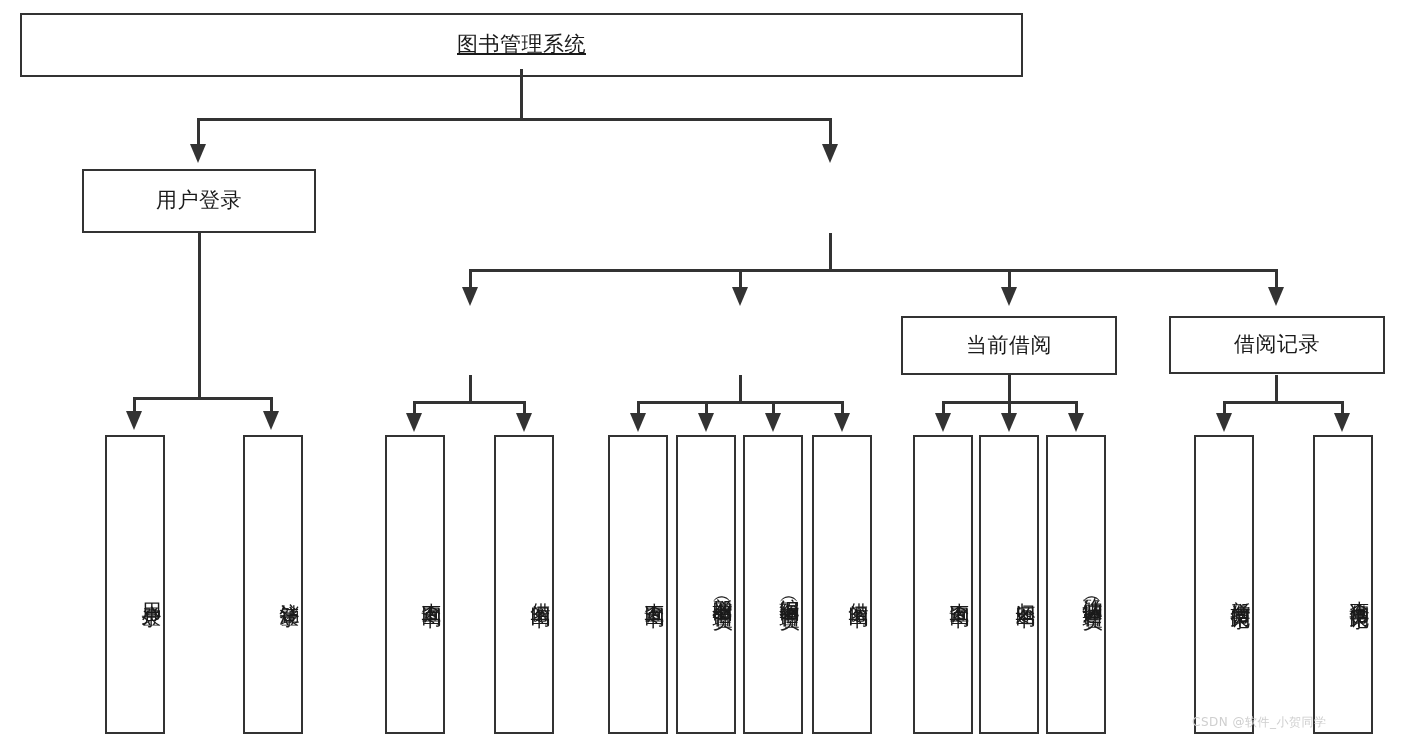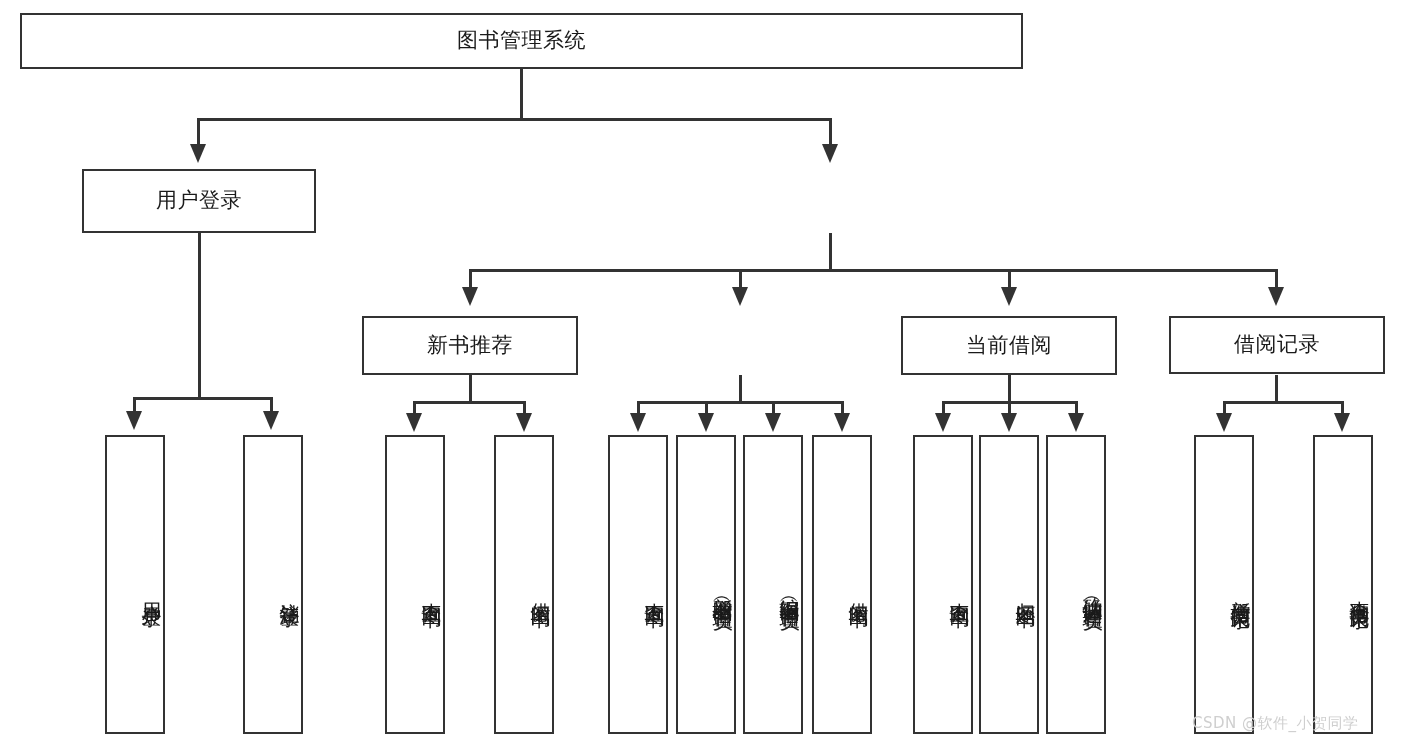--- a/index.html
+++ b/index.html
@@ -57,31 +57,31 @@
     position: absolute;
     width: 0;
     height: 0;
     border-left: 8px solid transparent;
     border-right: 8px solid transparent;
     border-top: 19px solid #333333;
   }
   .watermark {
     position: absolute;
     color: #cfcfcf;
-    font-size: 15px;
+    font-size: 12px;
     white-space: nowrap;
     letter-spacing: 0.5px;
   }
 </style>
 </head>
 <body>
 
 <div id="canvas">
 
-  <div class="node h" style="left:20px; top:13px; width:1003px; height:56px;">图书管理系统</div>
+  <div class="node h" style="left:20px; top:13px; width:1003px; height:64px;text-decoration:underline;">图书管理系统</div>
 
   <div class="conn vline" style="left:520px; top:69px; width:2.5px; height:50px;"></div>
 
   <div class="conn hline" style="left:198px; top:118px; width:634px; height:2.5px;"></div>
 
   <div class="conn vline" style="left:197px; top:118px; width:2.5px; height:28px;"></div>
   <div class="conn vline" style="left:829px; top:118px; width:2.5px; height:28px;"></div>
   <div class="arrow" style="left:190px; top:144px;"></div>
   <div class="arrow" style="left:822px; top:144px;"></div>
 
@@ -98,21 +98,20 @@
   <div class="conn hline" style="left:469px; top:269px; width:808px; height:2.5px;"></div>
   <div class="conn vline" style="left:469px; top:269px; width:2.5px; height:20px;"></div>
   <div class="conn vline" style="left:739px; top:269px; width:2.5px; height:20px;"></div>
   <div class="conn vline" style="left:1008px; top:269px; width:2.5px; height:20px;"></div>
   <div class="conn vline" style="left:1275px; top:269px; width:2.5px; height:20px;"></div>
   <div class="arrow" style="left:462px; top:287px;"></div>
   <div class="arrow" style="left:732px; top:287px;"></div>
   <div class="arrow" style="left:1001px; top:287px;"></div>
   <div class="arrow" style="left:1268px; top:287px;"></div>
 
-  <div class="node h" style="left:362px; top:316px; width:216px; height:59px;">新书推荐</div>
   <div class="node h" style="left:901px; top:316px; width:216px; height:59px;">当前借阅</div>
   <div class="node h" style="left:1169px; top:316px; width:216px; height:58px;">借阅记录</div>
 
   <div class="conn vline" style="left:469px; top:375px; width:2.5px; height:28px;"></div>
   <div class="conn hline" style="left:413px; top:401px; width:113px; height:2.5px;"></div>
   <div class="conn vline" style="left:413px; top:401px; width:2.5px; height:14px;"></div>
   <div class="conn vline" style="left:523px; top:401px; width:2.5px; height:14px;"></div>
   <div class="arrow" style="left:406px; top:413px;"></div>
   <div class="arrow" style="left:516px; top:413px;"></div>
 

